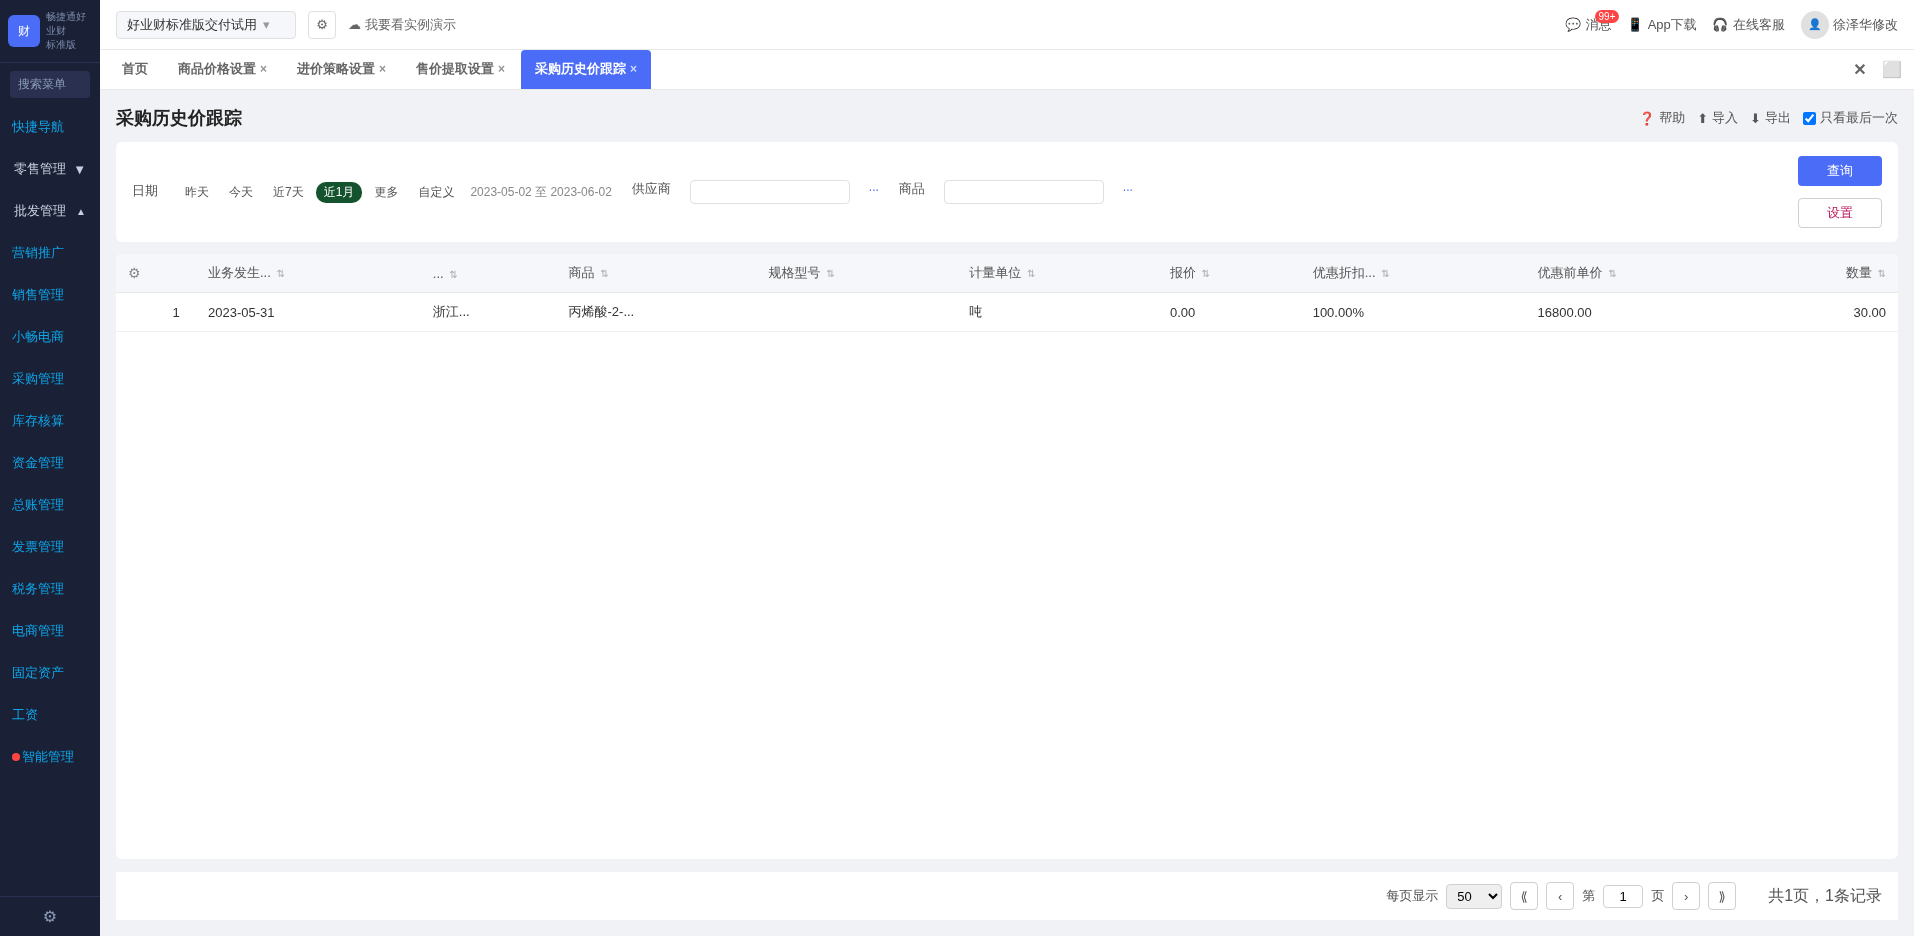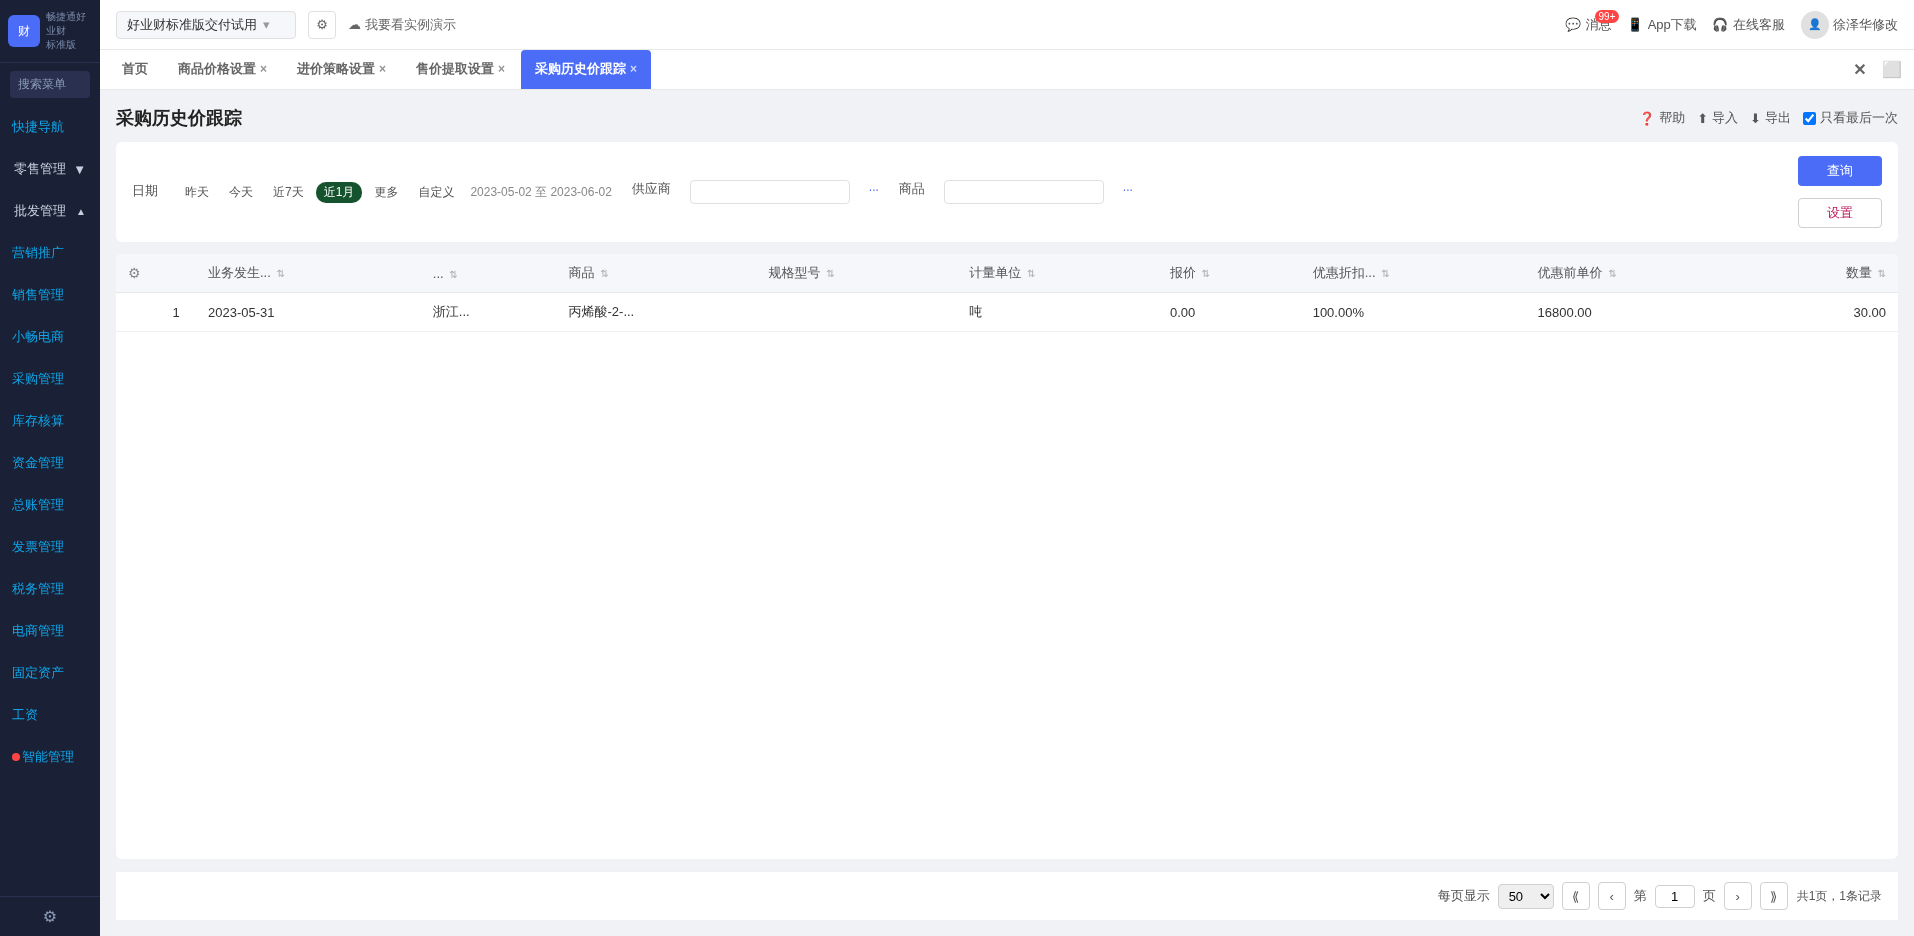--- a/index.html
+++ b/index.html
@@ -82,21 +82,21 @@
     .gear-icon { color: #888; cursor: pointer; font-size: 14px; }
 
     
     .pagination { background: #fff; padding: 10px 16px; display: flex; align-items: center; justify-content: flex-end; gap: 8px; border-top: 1px solid #f0f0f0; }
     .pagination-label { font-size: 13px; color: #555; }
     .pagination-select { border: 1px solid #d0d0d0; border-radius: 4px; padding: 3px 6px; font-size: 13px; cursor: pointer; }
     .pagination-btn { width: 28px; height: 28px; border: 1px solid #d0d0d0; border-radius: 4px; background: white; cursor: pointer; display: flex; align-items: center; justify-content: center; font-size: 13px; color: #555; }
     .pagination-btn:disabled { color: #bbb; cursor: default; }
     .pagination-input { width: 40px; border: 1px solid #d0d0d0; border-radius: 4px; padding: 3px 6px; text-align: center; font-size: 13px; }
     .pagination-page-label { font-size: 13px; color: #555; }
-    .pagination-info { font-size: 12px; color: #555; margin-left: 1px; }
+    .pagination-info { font-size: 16px; color: #555; margin-left: 24px; }
   </style>
 </head>
 <body>
 
 <div class="sidebar">
   <div class="sidebar-logo">
     <div class="sidebar-logo-icon">财</div>
     <div class="sidebar-logo-text">
       <span>畅捷通好业财</span>
       <span>标准版</span>

